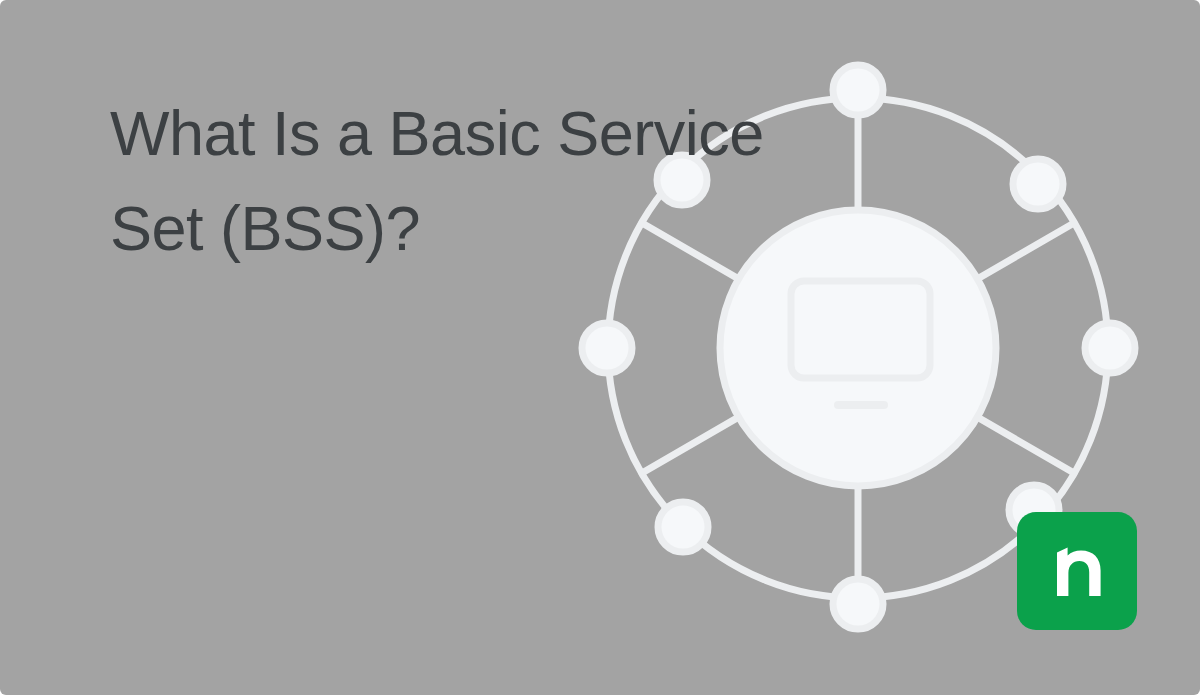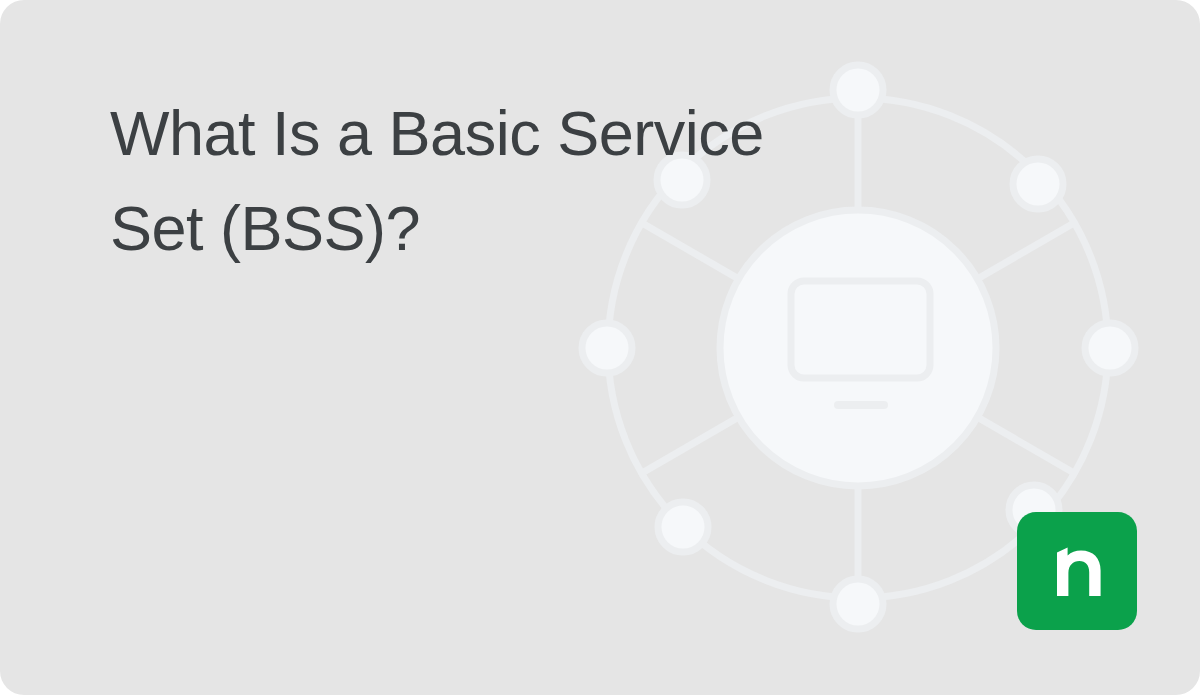--- a/index.html
+++ b/index.html
@@ -64,21 +64,21 @@
     align-items: center;
     justify-content: center;
   }
   #logo-badge svg {
     display: block;
   }
 </style>
 </head>
 <body style="background: rgb(255, 255, 255);">
 
-<div id="card" style="background: #e5e5e5; border-radius: 24px;">
+<div id="card" style="background: #a3a3a3; border-radius: 6px;">
 
   <svg id="illustration" viewBox="0 0 1200 695" width="1200" height="695" xmlns="http://www.w3.org/2000/svg">
 
     <g fill="none" stroke="#ECEEF0" stroke-width="7" stroke-linecap="round">
 
       <g stroke-width="7">
         <line x1="858" y1="348" x2="858" y2="98"></line>
         <line x1="858" y1="348" x2="1074" y2="223"></line>
         <line x1="858" y1="348" x2="1074" y2="473"></line>
         <line x1="858" y1="348" x2="858" y2="598"></line>

